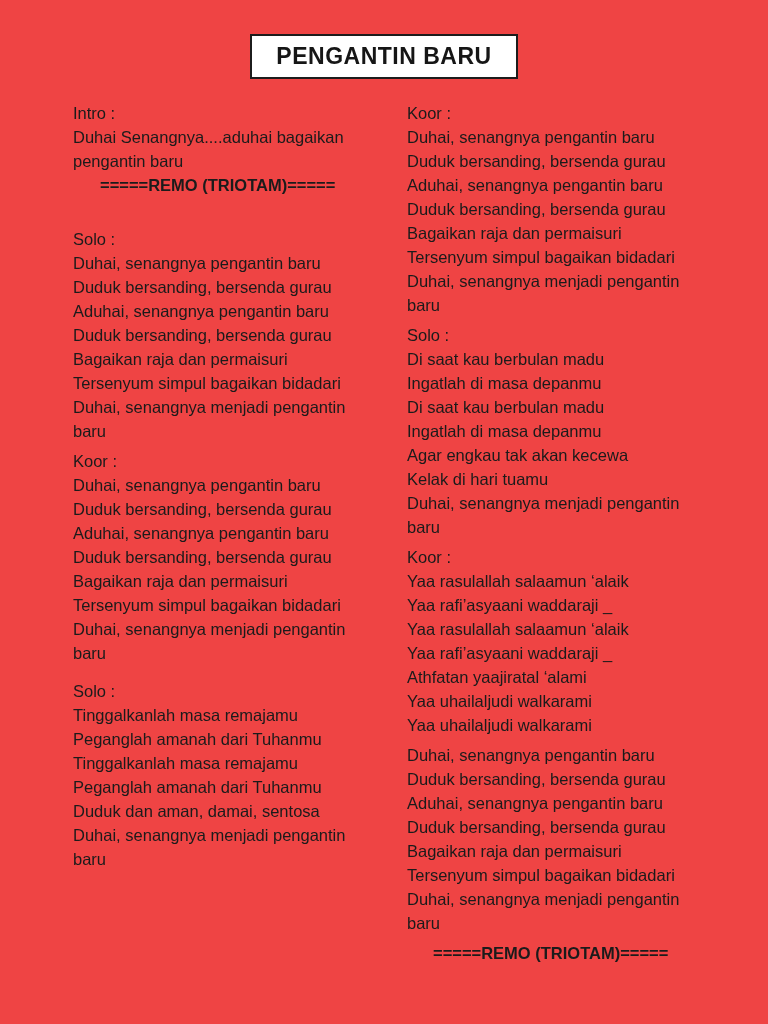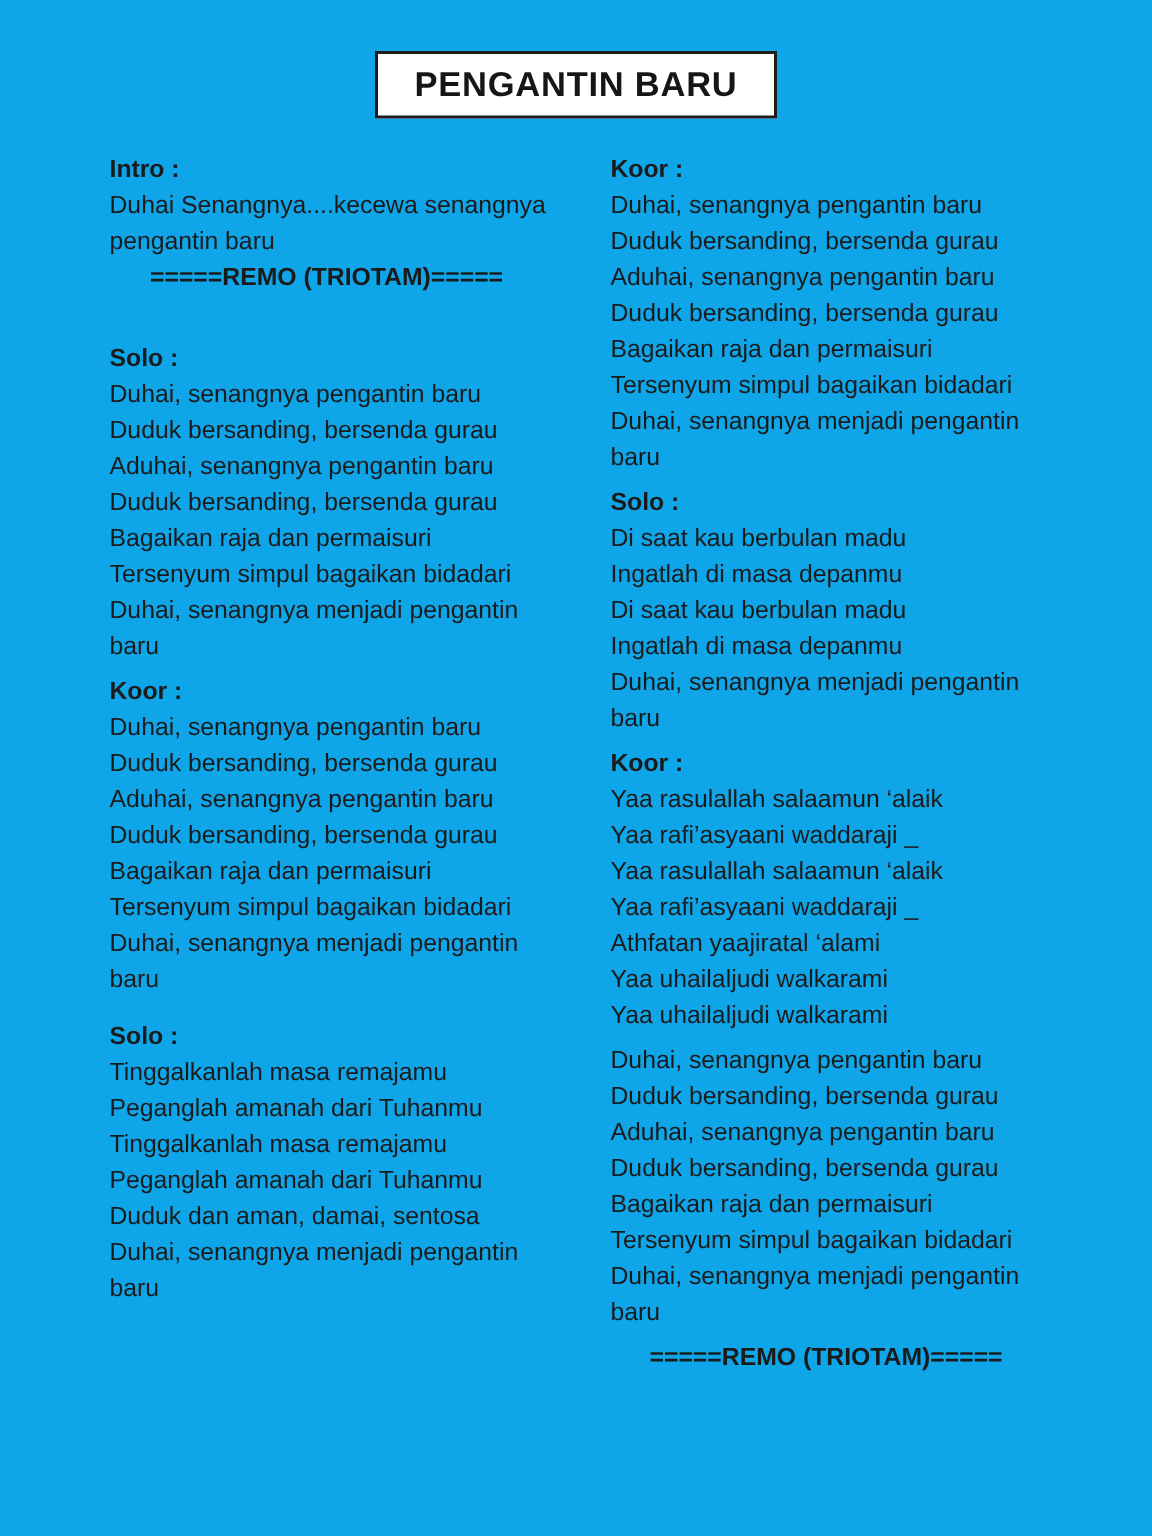--- a/index.html
+++ b/index.html
@@ -12,21 +12,21 @@
     height: 1024px;
     font-family: "Liberation Sans", sans-serif;
     color: #1b1b1b;
     -webkit-font-smoothing: antialiased;
   }
   .page {
     position: relative;
     width: 768px;
     height: 1024px;
     overflow: hidden;
-    background: #0ea5e9;
+    background: #ef4444;
   }
   .title-box {
     width: 264px;
     height: 41px;
     border: 2px solid #1c1c1c;
     margin: 34px auto 0 auto;
     display: flex;
     align-items: center;
     justify-content: center;
     background: #ffffff;
@@ -63,21 +63,21 @@
   }
   
   .col-left .section:nth-child(2) {
     margin-top: 30px;
   }
   
   .col-left .section:nth-child(4) {
     margin-top: 14px;
   }
   .heading {
-    font-weight: bold;
+    font-weight: normal;
   }
   .line {
     white-space: nowrap;
   }
   .marker {
     font-weight: bold;
     padding-left: 27px;
     white-space: nowrap;
   }
   .col-right .marker {
@@ -91,21 +91,21 @@
 <div class="page">
 
   <div class="title-box">
     <span class="title-text">PENGANTIN BARU</span>
   </div>
 
   <div class="columns">
     <div class="col col-left" id="col-left">
         <div class="section">
           <div class="heading">Intro :</div>
-          <div class="line">Duhai Senangnya....kecewa senangnya</div>
+          <div class="line">Duhai Senangnya....aduhai bagaikan</div>
           <div class="line">pengantin baru</div>
           <div class="marker">=====REMO (TRIOTAM)=====</div>
         </div>
         <div class="section">
           <div class="heading">Solo :</div>
           <div class="line">Duhai, senangnya pengantin baru</div>
           <div class="line">Duduk bersanding, bersenda gurau</div>
           <div class="line">Aduhai, senangnya pengantin baru</div>
           <div class="line">Duduk bersanding, bersenda gurau</div>
           <div class="line">Bagaikan raja dan permaisuri</div>
@@ -146,20 +146,22 @@
           <div class="line">Tersenyum simpul bagaikan bidadari</div>
           <div class="line">Duhai, senangnya menjadi pengantin</div>
           <div class="line">baru</div>
         </div>
         <div class="section">
           <div class="heading">Solo :</div>
           <div class="line">Di saat kau berbulan madu</div>
           <div class="line">Ingatlah di masa depanmu</div>
           <div class="line">Di saat kau berbulan madu</div>
           <div class="line">Ingatlah di masa depanmu</div>
+          <div class="line">Agar engkau tak akan kecewa</div>
+          <div class="line">Kelak di hari tuamu</div>
           <div class="line">Duhai, senangnya menjadi pengantin</div>
           <div class="line">baru</div>
         </div>
         <div class="section">
           <div class="heading">Koor :</div>
           <div class="line">Yaa rasulallah salaamun ‘alaik</div>
           <div class="line">Yaa rafi’asyaani waddaraji _</div>
           <div class="line">Yaa rasulallah salaamun ‘alaik</div>
           <div class="line">Yaa rafi’asyaani waddaraji _</div>
           <div class="line">Athfatan yaajiratal ‘alami</div>

